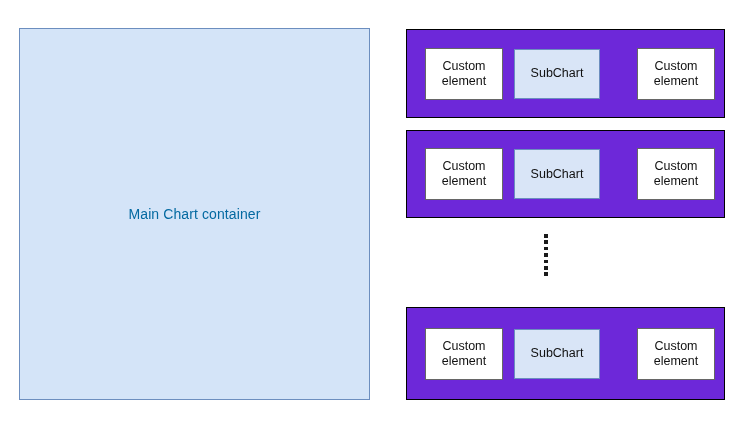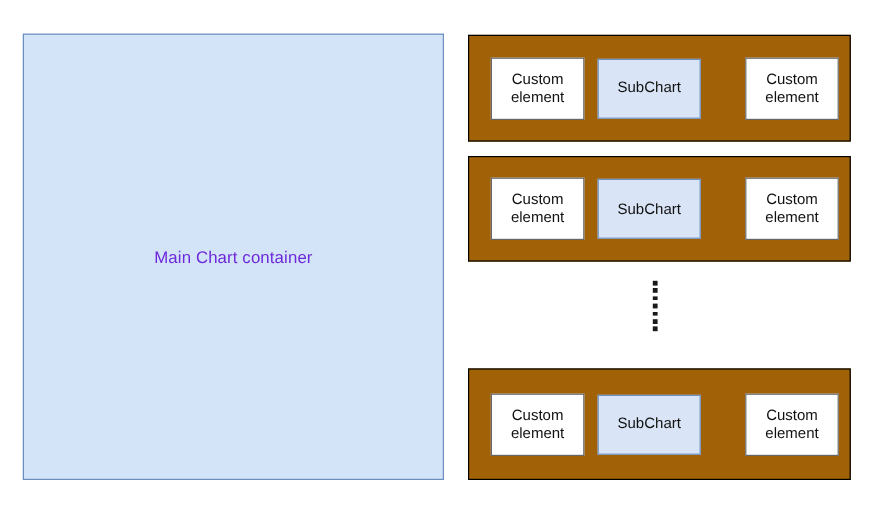--- a/index.html
+++ b/index.html
@@ -31,41 +31,41 @@
     box-sizing: border-box;
     background: #d4e4f8;
     border: 1.5px solid #6c8ebf;
     display: flex;
     align-items: center;
     justify-content: center;
   }
   .main-chart-label {
     font-size: 14px;
     line-height: 17px;
-    color: #6d28d9;
+    color: #0369a1;
     text-align: center;
     letter-spacing: 0.1px;
     white-space: pre;
   }
 
   
   .right-column {
     position: absolute;
     left: 390px;
     top: 0;
     width: 320px;
     height: 421px;
   }
 
   .group-box {
     position: absolute;
-    left: 0;
+    left: 16px;
     width: 319px;
     box-sizing: border-box;
-    background: #a16207;
+    background: #6d28d9;
     border: 1.4px solid #000000;
   }
 
   .group-inner {
     position: absolute;
     left: 0;
     top: 0;
     right: 0;
     bottom: 0;
     display: flex;

